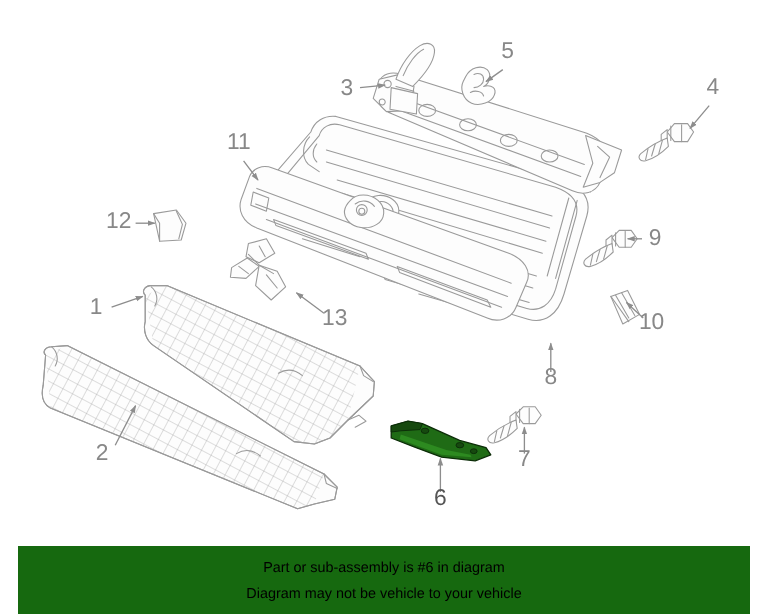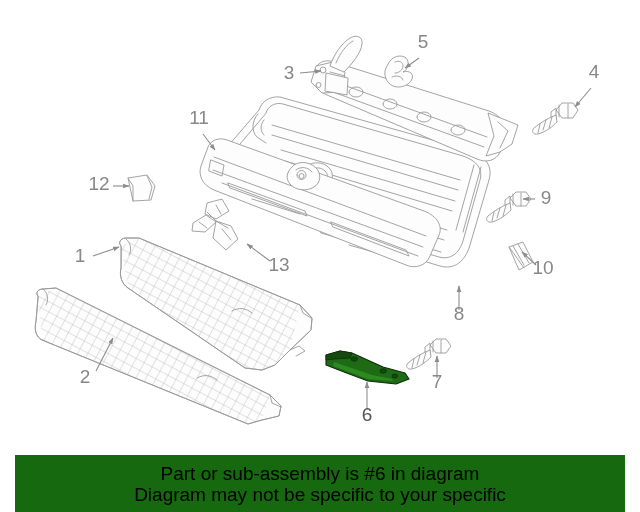--- a/index.html
+++ b/index.html
@@ -87,21 +87,21 @@
     background: #16690f;
     display: flex;
     flex-direction: column;
     align-items: center;
     justify-content: center;
     box-sizing: border-box;
   }
   #banner .banner-line {
     color: #000000;
     font-family: "Liberation Sans", sans-serif;
-    font-size: 19px;
+    font-size: 12px;
     line-height: 21px;
     text-align: center;
     white-space: nowrap;
   }
 </style>
 </head>
 <body>
 
 <div id="app">
 
@@ -353,16 +353,16 @@
         <text class="callout-num" text-anchor="middle" x="199" y="124">11</text>
         <text class="callout-num" text-anchor="middle" x="99" y="190">12</text>
         <text class="callout-num" text-anchor="middle" x="279" y="271">13</text>
       </g>
 
     </svg>
   </div>
 
   <div id="banner">
     <div class="banner-line">Part or sub-assembly is #6 in diagram</div>
-    <div class="banner-line">Diagram may not be specific to your specific</div>
+    <div class="banner-line">Diagram may not be vehicle to your vehicle</div>
   </div>
 
 </div>
 
 </body></html>

